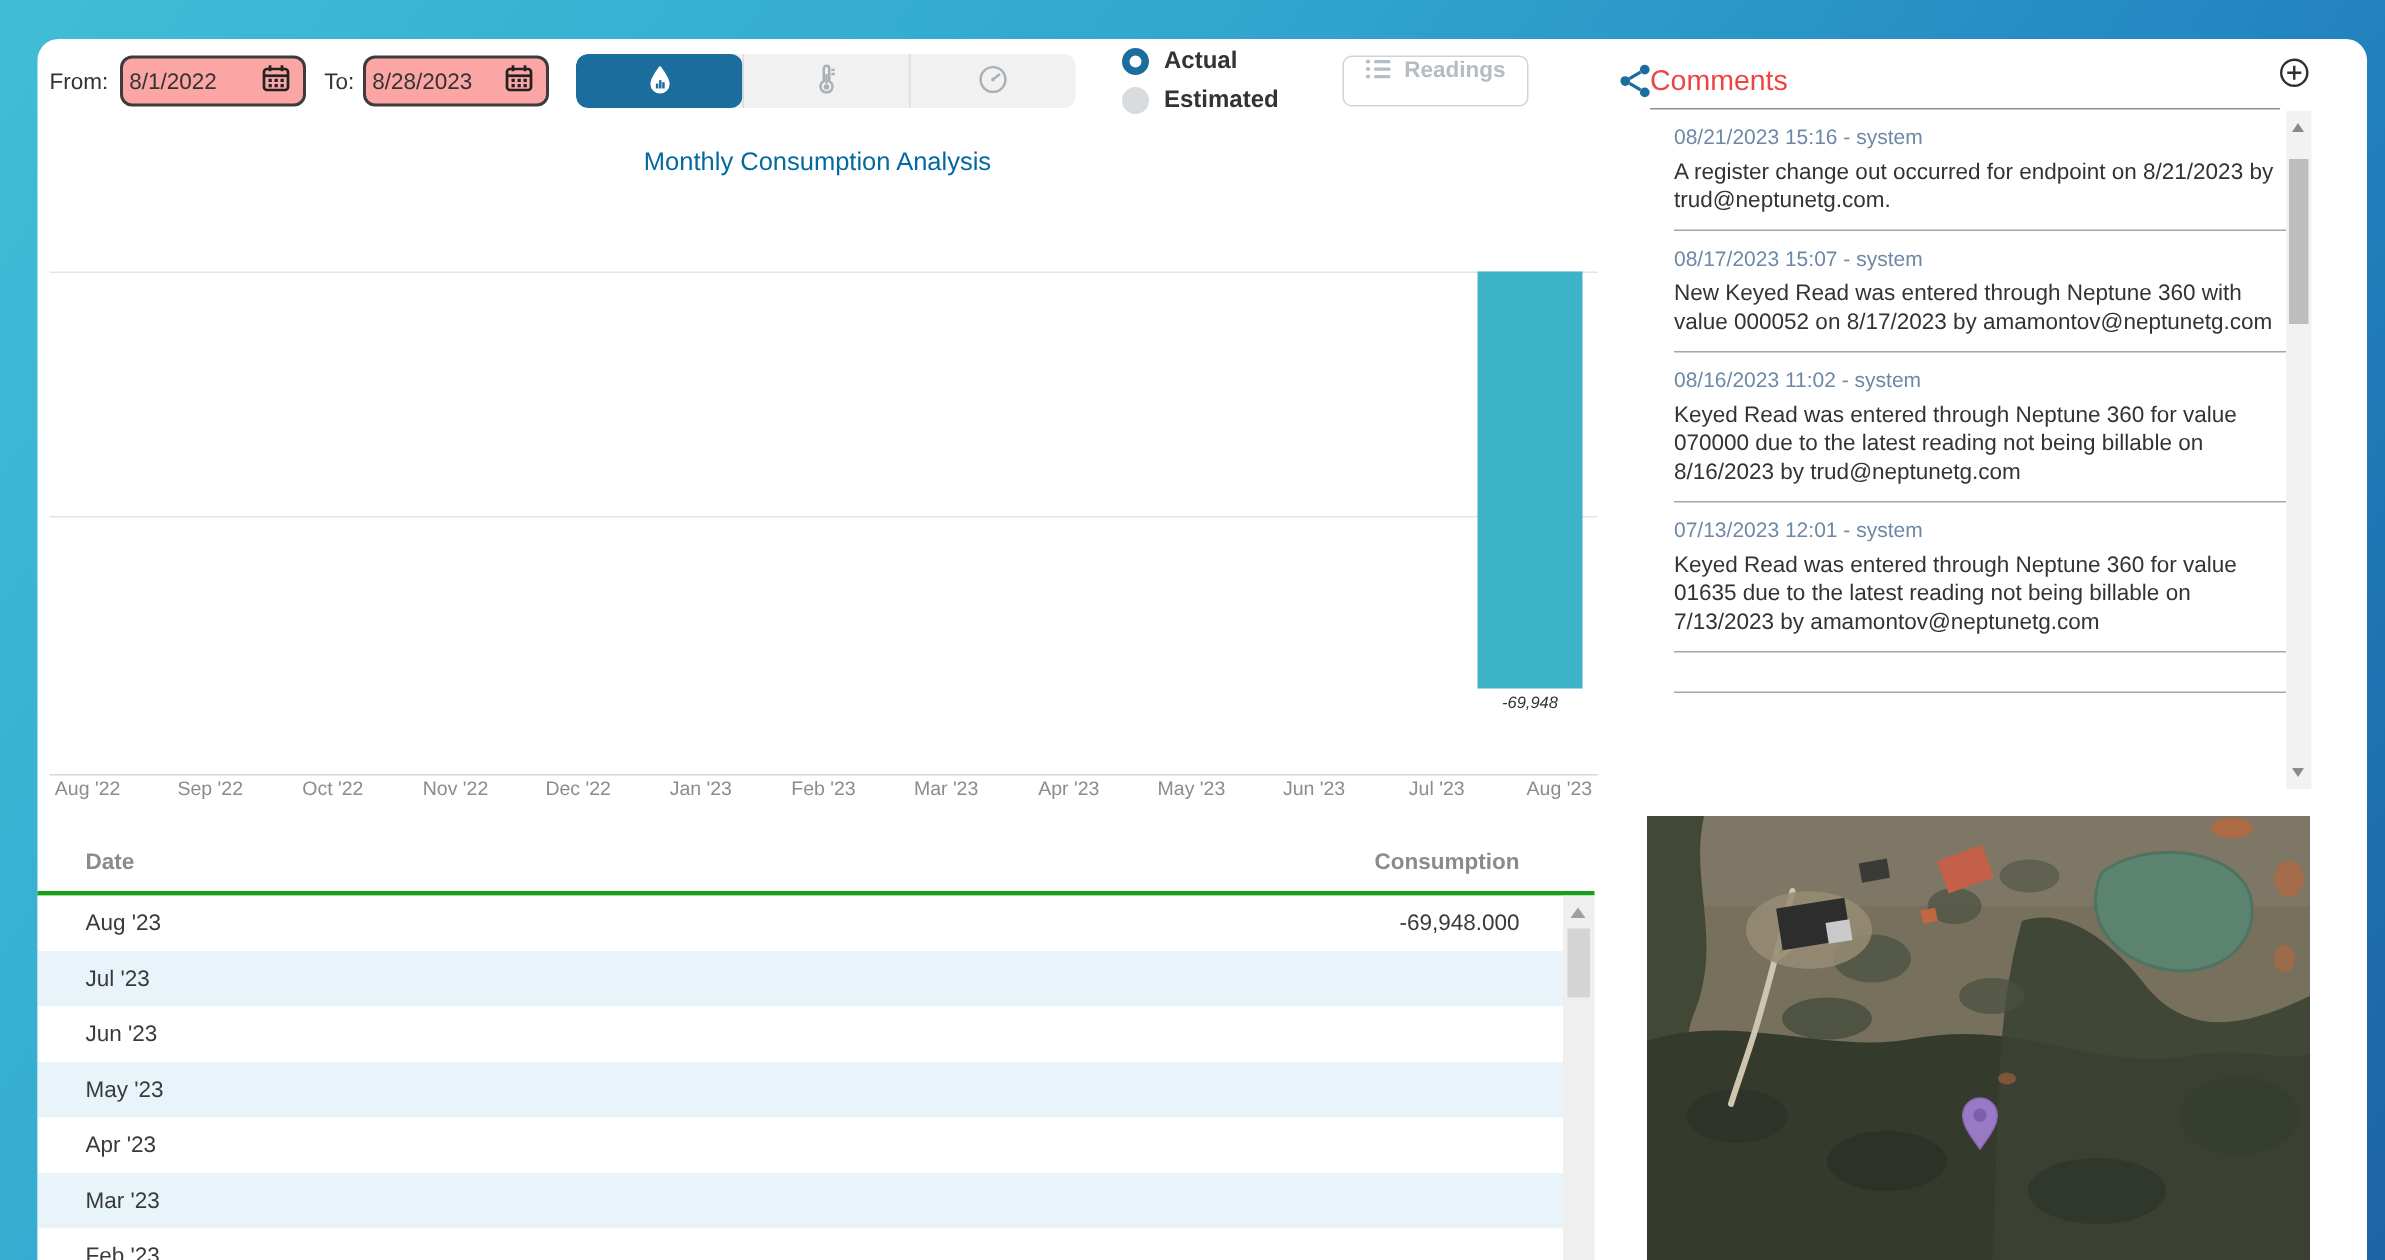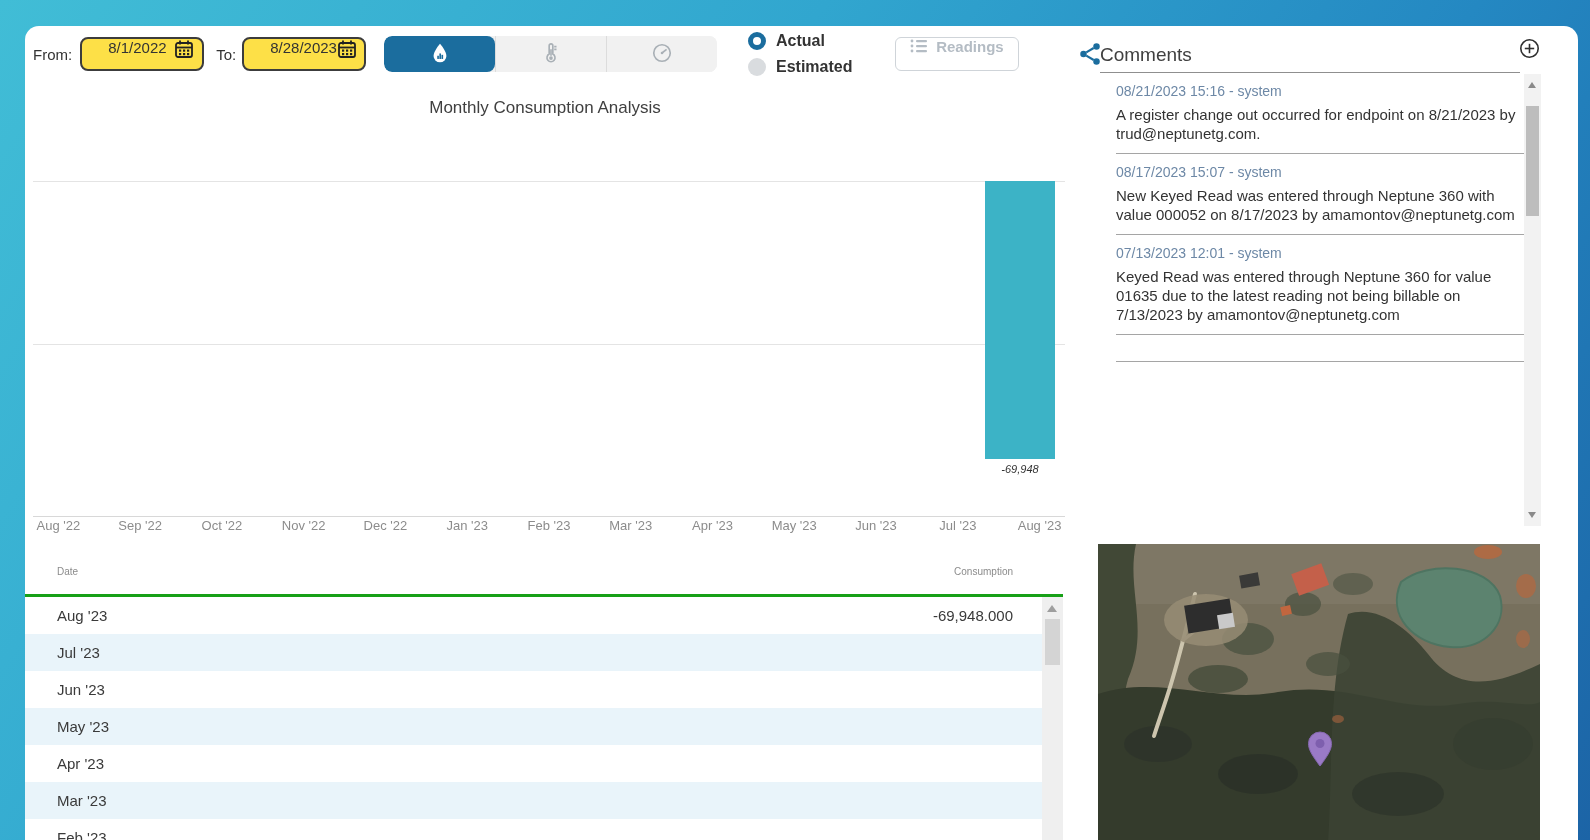--- a/index.html
+++ b/index.html
@@ -11,22 +11,22 @@
   .card {
     position:absolute; left:25px; top:26px; width:1553px; height:818px;
     background:#ffffff; border-radius:14px 14px 0 0;
   }
 
   
   .topbar { position:absolute; left:8px; top:10px; height:36px; display:flex; align-items:center; }
   .lbl { font-size:15px; color:#333; }
   .dateinput {
     margin-left:8px; width:124px; height:34px; border:2px solid #3c3c3c; border-radius:8px;
-    display:flex; justify-content:space-between; padding:0 8px 0 26px;
-    background:#fde047; cursor:pointer;
+    display:flex; align-items:center; justify-content:space-between; padding:0 8px 0 4px;
+    background:#fca5a5; cursor:pointer;
   }
   .dateinput .dval { font-size:15px; color:#333; }
   .to-lbl { margin-left:12px; }
   .seg-group { margin-left:18px; display:flex; height:36px; border-radius:8px; overflow:hidden; background:#f1f1f1; }
   .seg { width:111px; height:36px; border:none; background:#f1f1f1; display:flex; align-items:center; justify-content:center; cursor:pointer; border-left:1px solid #dcdcdc; }
   .seg:first-child { border-left:none; }
   .seg.sel { background:#1b6d9e; border-radius:8px; }
   .readings-btn {
     margin-left:178px; height:34px; padding:0 14px; background:#fff;
     border:1px solid #cfd4d9; border-radius:6px; display:flex; align-items:flex-start; gap:8px;
@@ -36,44 +36,44 @@
 
   .radios { position:absolute; left:723px; top:2px; }
   .radio-row { display:flex; align-items:center; height:26px; cursor:pointer; }
   .radio-dot { width:18px; height:18px; border-radius:50%; margin-right:10px; }
   .radio-dot.on { border:5px solid #1b6d9e; background:#fff; }
   .radio-dot.off { background:#d9dcdf; }
   .radio-txt { font-size:16px; color:#333;font-weight:bold; }
 
   
   .chart-title { position:absolute; left:0; top:72px; width:1040px; text-align:center;
-    font-size:17px; color:#404040; }
+    font-size:17px; color:#0369a1; }
   .plot { position:absolute; left:8px; top:155px; width:1032px; height:340px;font-style:italic; }
   .gridline { position:absolute; left:0; width:100%; height:1px; background:#e4e4e4; }
   .axisline { position:absolute; left:0; top:335px; width:100%; height:1px; background:#d8d8d8; }
   .bar { position:absolute; left:952px; top:0; width:70px; height:278px; background:#3cb3c6; }
   .bar-label { position:absolute; left:940px; top:282px; width:94px; text-align:center; font-size:11px; color:#333; }
   .xticks { position:absolute; left:8px; top:492px; width:1032px; display:flex;gap:31px; }
   .xtick { flex:1; text-align:center; font-size:13px; color:#8c8c8c; }
 
   
   .thead { position:absolute; left:32px; top:540px; width:956px; display:flex; justify-content:space-between;
-    font-size:10px; font-weight:normal; color:#8b8b8b; }
+    font-size:15px; font-weight:bold; color:#8b8b8b; }
   .green-line { position:absolute; left:0; top:568px; width:1038px; height:3px; background:#17a017; }
   .trows { position:absolute; left:0; top:571px; width:1017px; height:247px; overflow:hidden; }
   .trow { height:37px; display:flex; align-items:center; justify-content:space-between;
     padding:0 29px 0 32px; font-size:15px; color:#3a3a3a; background:#fff; }
   .trow:nth-child(even) { background:#e9f4fa; }
   .tbl-scroll { position:absolute; left:1017px; top:571px; width:21px; height:247px; background:#efefef; }
   .tbl-scroll .arrow-up { position:absolute; left:5px; top:8px; width:0; height:0;
     border-left:5px solid transparent; border-right:5px solid transparent; border-bottom:7px solid #9e9e9e; }
   .tbl-scroll .thumb { position:absolute; left:3px; top:22px; width:15px; height:46px; background:#d4d4d4; }
 
   
-  .comments-title { position:absolute; left:1075px; top:18px; font-size:19px; color:#404040; }
+  .comments-title { position:absolute; left:1075px; top:18px; font-size:19px; color:#ef4444; }
   .plus-btn { position:absolute; left:1494px; top:12px; cursor:pointer; }
   .comments-divider { position:absolute; left:1075px; top:46px; width:420px; height:1px; background:#8f8f8f; }
   .comments-list { position:absolute; left:1075px; top:47px; width:414px; height:452px; overflow:hidden;margin-left:16px; }
   .comment { padding:10px 0 10px 0; border-bottom:1px solid #a5a5a5; }
   .comment-meta { font-size:14px; color:#6d88a6; }
   .comment-text { margin-top:6px; font-size:15px; line-height:19px; color:#333; }
   .cm-scroll { position:absolute; left:1499px; top:48px; width:17px; height:452px; background:#f2f2f2; }
   .cm-scroll .arrow-up { position:absolute; left:4px; top:8px; width:0; height:0;
     border-left:4.5px solid transparent; border-right:4.5px solid transparent; border-bottom:6px solid #8a8a8a; }
   .cm-scroll .arrow-down { position:absolute; left:4px; bottom:8px; width:0; height:0;
@@ -315,20 +315,24 @@
         <div class="comment">
           <div class="comment-meta">08/21/2023 15:16 - system</div>
           <div class="comment-text">A register change out occurred for endpoint on 8/21/2023 by trud@neptunetg.com.</div>
         </div>
 
         <div class="comment">
           <div class="comment-meta">08/17/2023 15:07 - system</div>
           <div class="comment-text">New Keyed Read was entered through Neptune 360 with value 000052 on 8/17/2023 by amamontov@neptunetg.com</div>
         </div>
 
+        <div class="comment">
+          <div class="comment-meta">08/16/2023 11:02 - system</div>
+          <div class="comment-text">Keyed Read was entered through Neptune 360 for value 070000 due to the latest reading not being billable on 8/16/2023 by trud@neptunetg.com</div>
+        </div>
 
 
         <div class="comment">
           <div class="comment-meta">07/13/2023 12:01 - system</div>
           <div class="comment-text">Keyed Read was entered through Neptune 360 for value 01635 due to the latest reading not being billable on 7/13/2023 by amamontov@neptunetg.com</div>
         </div>
 
         <div class="comment">
 
           <div class="comment-text"></div>

